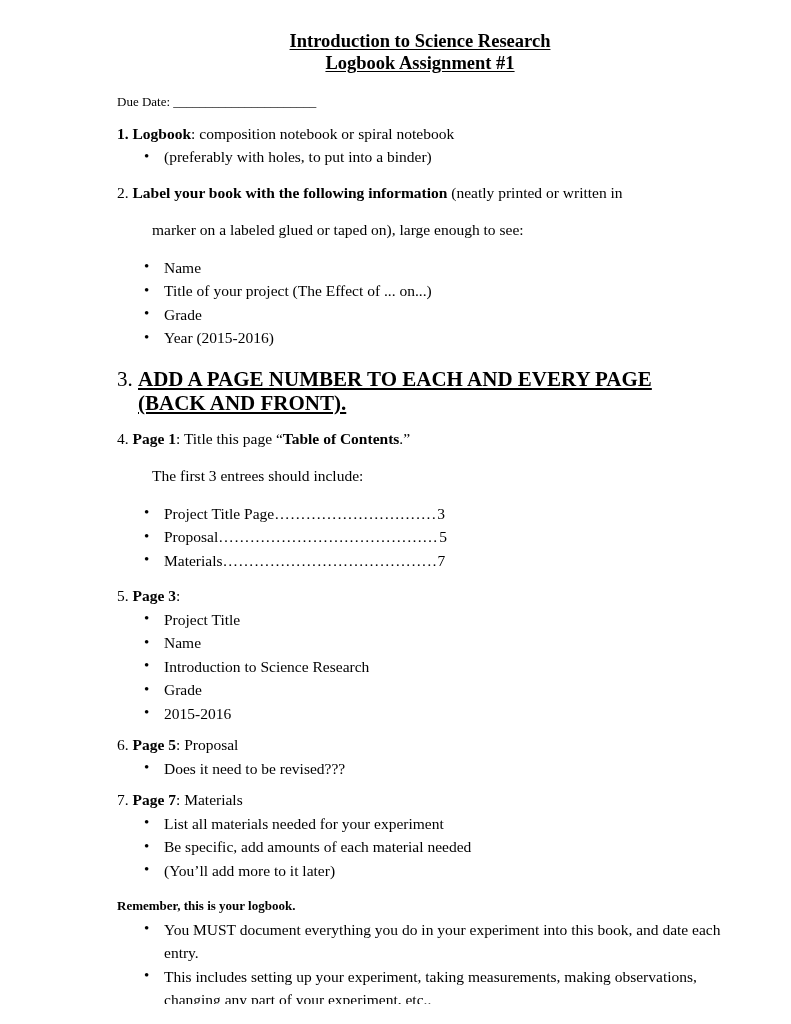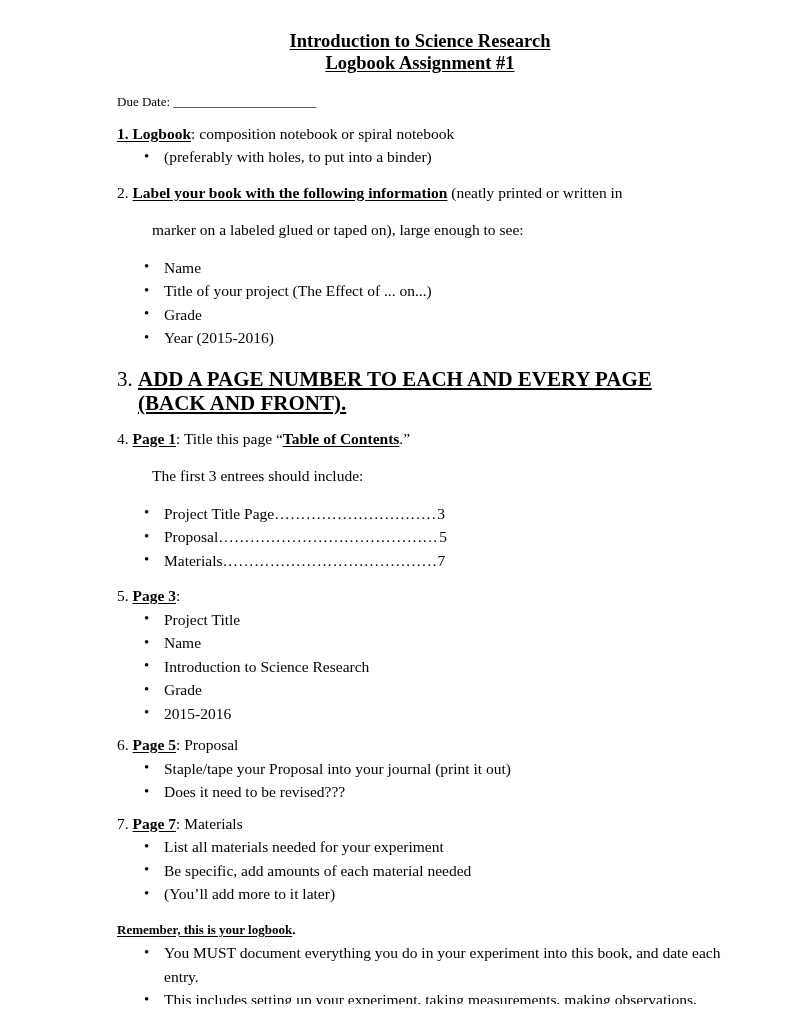--- a/index.html
+++ b/index.html
@@ -44,21 +44,21 @@
   
   .p {
     font-size: 13px;
     line-height: 23.5px;
     margin: 0;
   }
   .gap-sm { height: 8px; }
   .gap-md { height: 12px; }
   .gap-lg { height: 17px; }
   .b { font-weight: bold; }
-  .bu { font-weight: bold; text-decoration: underline; text-underline-offset: 1.5px; }
+  .bu { font-weight: bold; text-underline-offset: 1.5px; }
 
   
   .num-item {
     font-size: 15.5px;
     line-height: 23.5px;
     padding-left: 21px;
     text-indent: -21px;
     margin: 0;
   }
 
@@ -210,21 +210,20 @@
     <li>Grade</li>
     <li>2015-2016</li>
   </ul>
 
   <div class="gap-sm"></div>
 
   <div class="num-item">
     <span>6. </span><span class="bu">Page  5</span><span>: Proposal</span>
   </div>
   <ul class="bl">
-    <li>Staple/tape your Proposal into your journal (print it out)</li>
     <li>Does it need to be revised???</li>
   </ul>
 
   <div class="gap-sm"></div>
 
   <div class="num-item">
     <span>7. </span><span class="bu">Page 7</span><span>: Materials</span>
   </div>
   <ul class="bl">
     <li>List all materials needed for your experiment</li>

